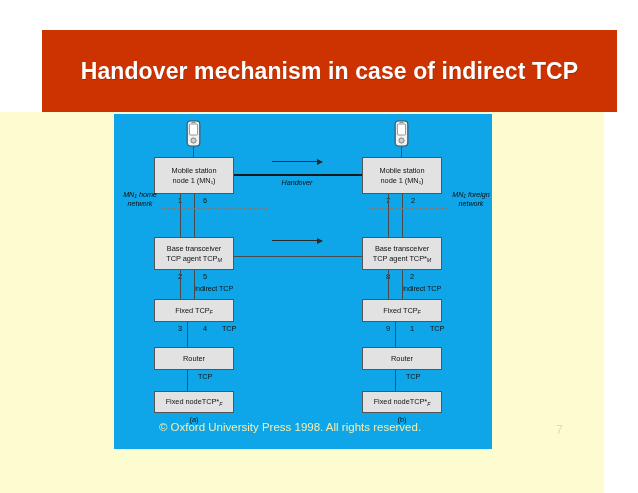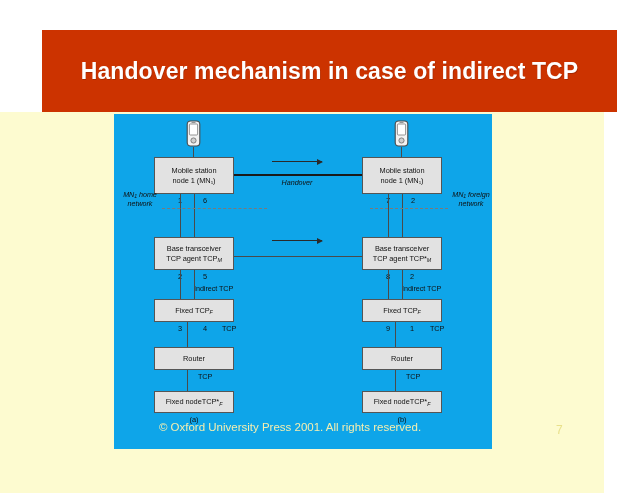--- a/index.html
+++ b/index.html
@@ -305,16 +305,16 @@
     </div>
     <div class="node-box" style="left:248px; top:277px; width:80px; height:22px;">
       <span>Fixed nodeTCP*<span class="ital"><sub>F</sub></span></span>
     </div>
 
     <div class="panel-label" style="left:68px; top:301px;">(a)</div>
     <div class="panel-label" style="left:276px; top:301px;">(b)</div>
 
   </div>
 
-  <div id="footer-copyright">© Oxford University Press 2001. All rights reserved.</div>
+  <div id="footer-copyright">© Oxford University Press 1998. All rights reserved.</div>
   <div id="page-number">7</div>
 
 </div>
 
 </body></html>

